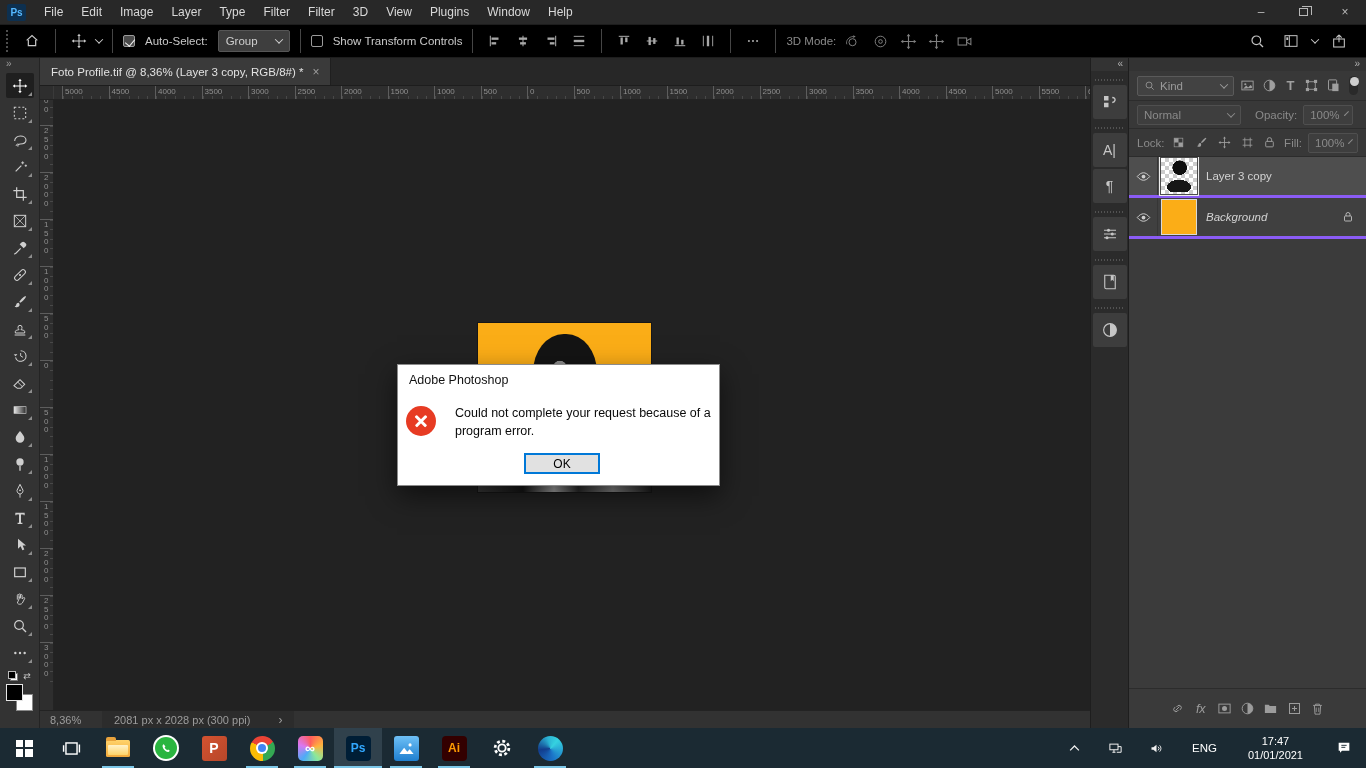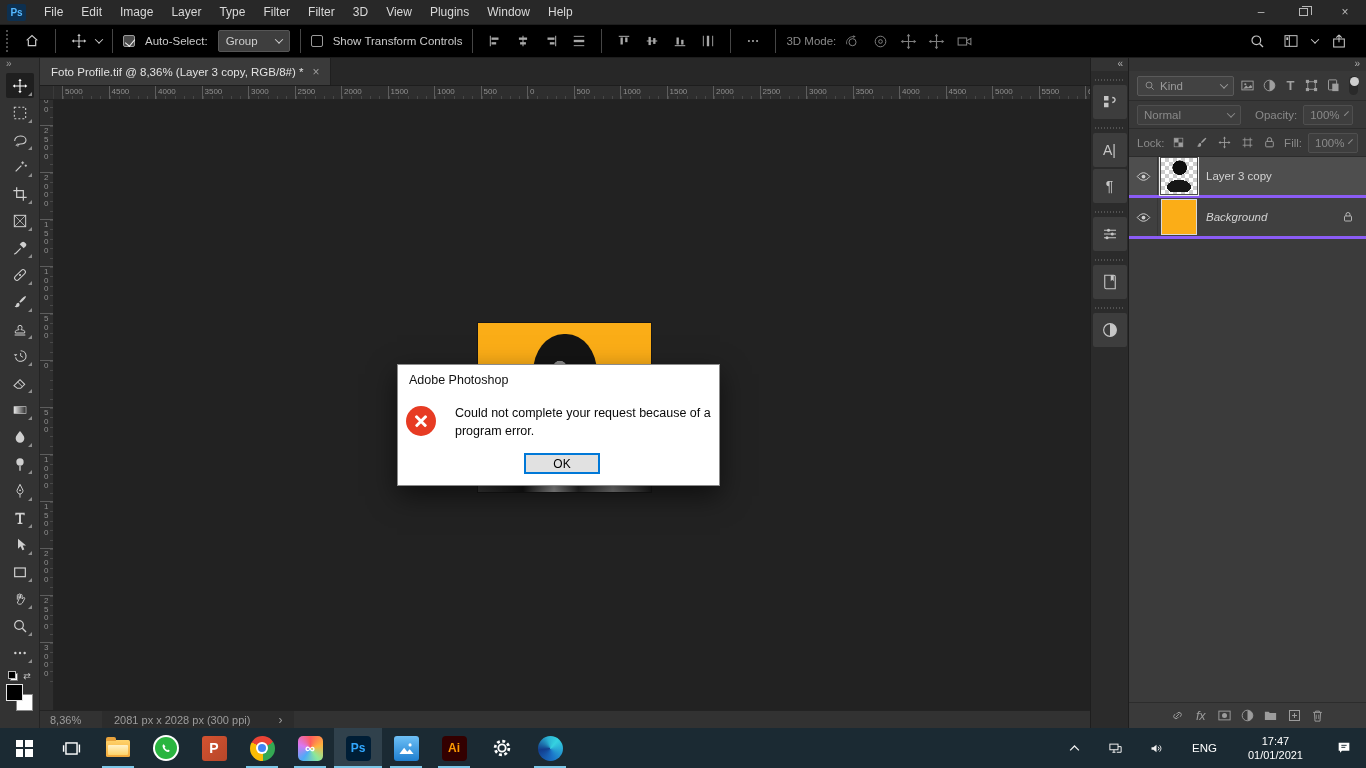--- a/index.html
+++ b/index.html
@@ -112,21 +112,21 @@
 .layer-row.selected{background:#4e4e4e}
 .eye-box{width:29px;height:100%;display:flex;align-items:center;justify-content:center;color:#cfcfcf;border-right:1px solid #363636;flex:none}
 .eye-box svg{width:15px;height:15px}
 .thumb{width:36px;height:36px;margin:0 9px 0 3px;position:relative;flex:none}
 .thumb.portrait{background:#fff;background-image:linear-gradient(45deg,#ccc 25%,transparent 25%,transparent 75%,#ccc 75%),linear-gradient(45deg,#ccc 25%,transparent 25%,transparent 75%,#ccc 75%);background-size:8px 8px;background-position:0 0,4px 4px;outline:1px solid #ececec;outline-offset:1px}
 .thumb .fig{position:absolute;inset:2px;background:radial-gradient(circle at 52% 24%,#0d0d0d 0 24%,transparent 25%),radial-gradient(circle at 46% 26%,#7d7d7d 0 9%,transparent 10%),radial-gradient(ellipse 62% 36% at 50% 84%,#161616 0 60%,transparent 61%)}
 .thumb.orange{background:#FBAD17;border:1px solid #d9d9d9}
 .layer-name{flex:1;color:#d2d2d2;white-space:nowrap;overflow:hidden}
 .layer-name.italic{font-style:italic}
 .layer-lock{margin-right:12px;color:#c9c9c9}
-.lp-bottom{height:26px;background:#3a3a3a;border-top:1px solid #2c2c2c;display:flex;align-items:center;justify-content:space-evenly;padding:0 36px;color:#9c9c9c;flex:none}
+.lp-bottom{height:40px;background:#3a3a3a;border-top:1px solid #2c2c2c;display:flex;align-items:center;justify-content:space-evenly;padding:0 36px;color:#9c9c9c;flex:none}
 .lp-bottom .b-ico{width:22px;height:20px;display:flex;align-items:center;justify-content:center}
 .lp-bottom svg{width:15px;height:15px}
 .fx-glyph{font-style:italic;font-size:12.5px;color:#9c9c9c}
 
 
 .taskbar{height:40px;background:#1b2a33;display:flex;align-items:stretch;color:#fff;flex:none}
 .tb-start{width:48px;display:flex;align-items:center;justify-content:center}
 .winlogo{width:17px;height:17px;display:grid;grid-template-columns:1fr 1fr;grid-template-rows:1fr 1fr;gap:2px}
 .winlogo i{background:#fff}
 .tb-search{width:352px;background:#f5f5f5;border:1px solid #68717a;display:flex;align-items:center;gap:11px;padding:0 13px}

